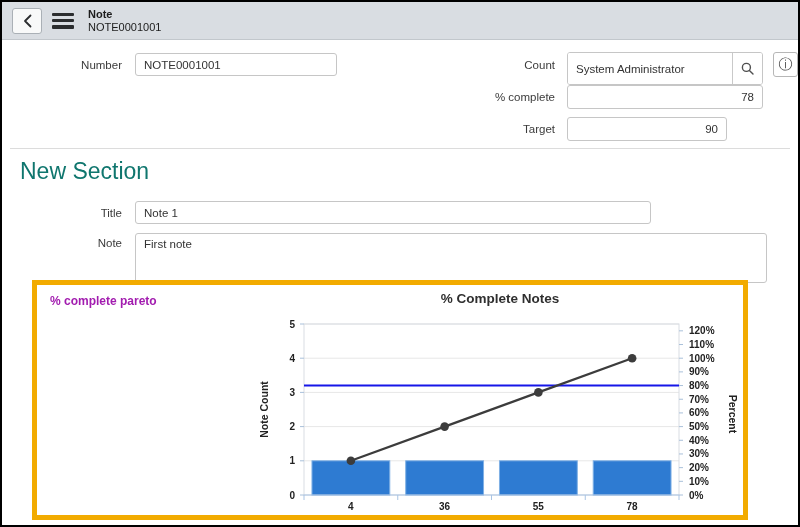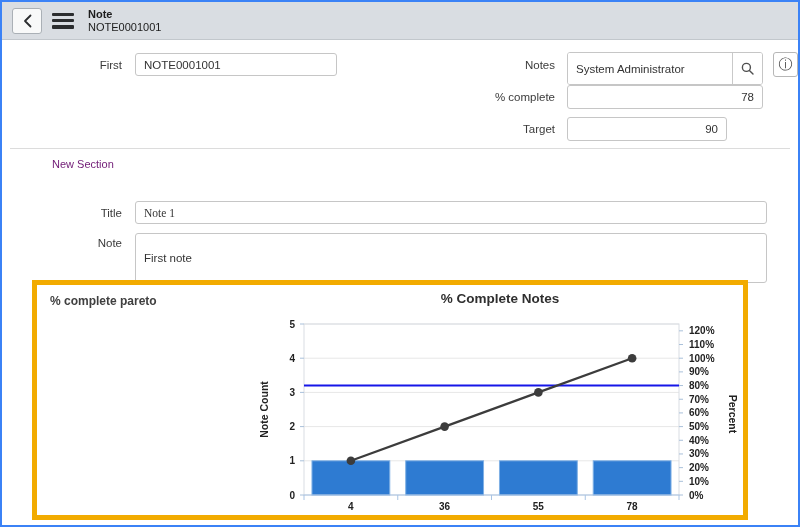--- a/index.html
+++ b/index.html
@@ -1,20 +1,20 @@
 <!DOCTYPE html>
 <html><head>
 <meta charset="utf-8">
 <style>
   * { margin:0; padding:0; box-sizing:border-box; }
   html,body { background:#fff; }
   body { font-family:"Liberation Sans","DejaVu Sans",sans-serif; }
   .screen {
     position:relative; width:800px; height:527px;
-    border:2px solid #3b82f6; background:#fff; overflow:hidden;
+    border:2px solid #000000; background:#fff; overflow:hidden;
   }
   
   .topbar {
     position:absolute; left:0; top:0; right:0; height:38px;
     background:#d9dde2; border-bottom:1px solid #c2c7cc;
     display:flex; align-items:center;
   }
   .back-btn {
     margin-left:10px; width:30px; height:26px;
     background:#f8f9f9; border:1px solid #aab0b6; border-radius:3px;
@@ -45,28 +45,28 @@
   .combo .lookup-btn {
     width:30px; border-left:1px solid #c9c9c9; background:#fff;
     display:flex; align-items:center; justify-content:center; cursor:pointer;
   }
   .icon-btn {
     position:absolute; background:#fff; border:1px solid #b7b7b7; border-radius:3px;
     display:flex; align-items:center; justify-content:center;
     font-size:14px; color:#4f4f4f; cursor:pointer;
   }
   .divider { position:absolute; left:8px; right:8px; top:146px; height:1px; background:#dcdcdc; }
-  .section-heading { position:absolute; left:18px; top:156px; font-size:11px; font-weight:500; color:#701a75;margin-left:32px; }
-  textarea.finput { resize:none; padding:18px 8px; }
+  .section-heading { position:absolute; left:18px; top:156px; font-size:23px; font-weight:500; color:#0f766e; }
+  textarea.finput { resize:none; padding:4px 8px; }
   
   .pareto-box {
     position:absolute; left:30px; top:278px; width:716px; height:240px;
     border:5px solid #F2AB00; background:#fff;
   }
-  .pareto-label { position:absolute; left:13px; top:9px; font-size:12px; font-weight:600; color:#404040; }
+  .pareto-label { position:absolute; left:13px; top:9px; font-size:12px; font-weight:600; color:#a21caf; }
   .chart-wrap { position:absolute; left:213px; top:3px; width:500px; height:226px; }
 </style>
 </head>
 <body>
 
 <div class="screen">
 
   <div class="topbar">
     <div class="back-btn">
       <svg width="9" height="14" viewBox="0 0 9 14">
@@ -77,24 +77,24 @@
       <span></span>
         <span></span>
         <span></span>
     </div>
     <div class="titleblock">
       <div class="app-title">Note</div>
       <div class="record-id">NOTE0001001</div>
     </div>
   </div>
 
-  <label class="flabel" style="left:0;width:120px;top:57px;">First</label>
+  <label class="flabel" style="left:0;width:120px;top:57px;">Number</label>
   <input class="finput" style="left: 133px; top: 51px; width: 202px; height: 23px;" value="NOTE0001001">
 
-  <label class="flabel" style="left:433px;width:120px;top:57px;">Notes</label>
+  <label class="flabel" style="left:433px;width:120px;top:57px;">Count</label>
   <div class="combo" style="left:565px;top:50px;width:196px;height:33px;">
     <input value="System Administrator" style="">
     <div class="lookup-btn">
       <svg width="13" height="13" viewBox="0 0 13 13">
         <circle cx="5.4" cy="5.4" r="4" fill="none" stroke="#4f4f4f" stroke-width="1.4"></circle>
         <line x1="8.4" y1="8.4" x2="12" y2="12" stroke="#4f4f4f" stroke-width="1.4" stroke-linecap="round"></line>
       </svg>
     </div>
   </div>
   <div class="icon-btn" style="left:771px;top:50px;width:25px;height:25px;">
@@ -104,21 +104,21 @@
   <label class="flabel" style="left:433px;width:120px;top:89px;">% complete</label>
   <input class="finput right" style="left: 565px; top: 83px; width: 196px; height: 24px;" value="78">
 
   <label class="flabel" style="left:433px;width:120px;top:121px;text-align:right;">Target</label>
   <input class="finput right" style="left: 565px; top: 115px; width: 160px; height: 24px;" value="90">
 
   <div class="divider"></div>
   <h2 class="section-heading">New Section</h2>
 
   <label class="flabel" style="left:0;width:120px;top:205px;text-align:right;">Title</label>
-  <input class="finput" style="left: 133px; top: 199px; width: 632px; height: 23px; font-family: Liberation Serif, serif;" value="Note 1">
+  <input class="finput" style="left: 133px; top: 199px; width: 516px; height: 23px;" value="Note 1">
 
   <label class="flabel" style="left:0;width:120px;top:235px;">Note</label>
   <textarea class="finput" style="left: 133px; top: 231px; width: 632px; height: 50px;">First note</textarea>
 
   <div class="pareto-box">
     <span class="pareto-label">% complete pareto</span>
     <div class="chart-wrap"><svg width="500" height="226" viewBox="0 0 500 226">
           <line x1="54" x2="429" y1="172.8" y2="172.8" stroke="#e7e7e7" stroke-width="1"></line>
           <line x1="54" x2="429" y1="138.6" y2="138.6" stroke="#e7e7e7" stroke-width="1"></line>
           <line x1="54" x2="429" y1="104.39999999999999" y2="104.39999999999999" stroke="#e7e7e7" stroke-width="1"></line>

